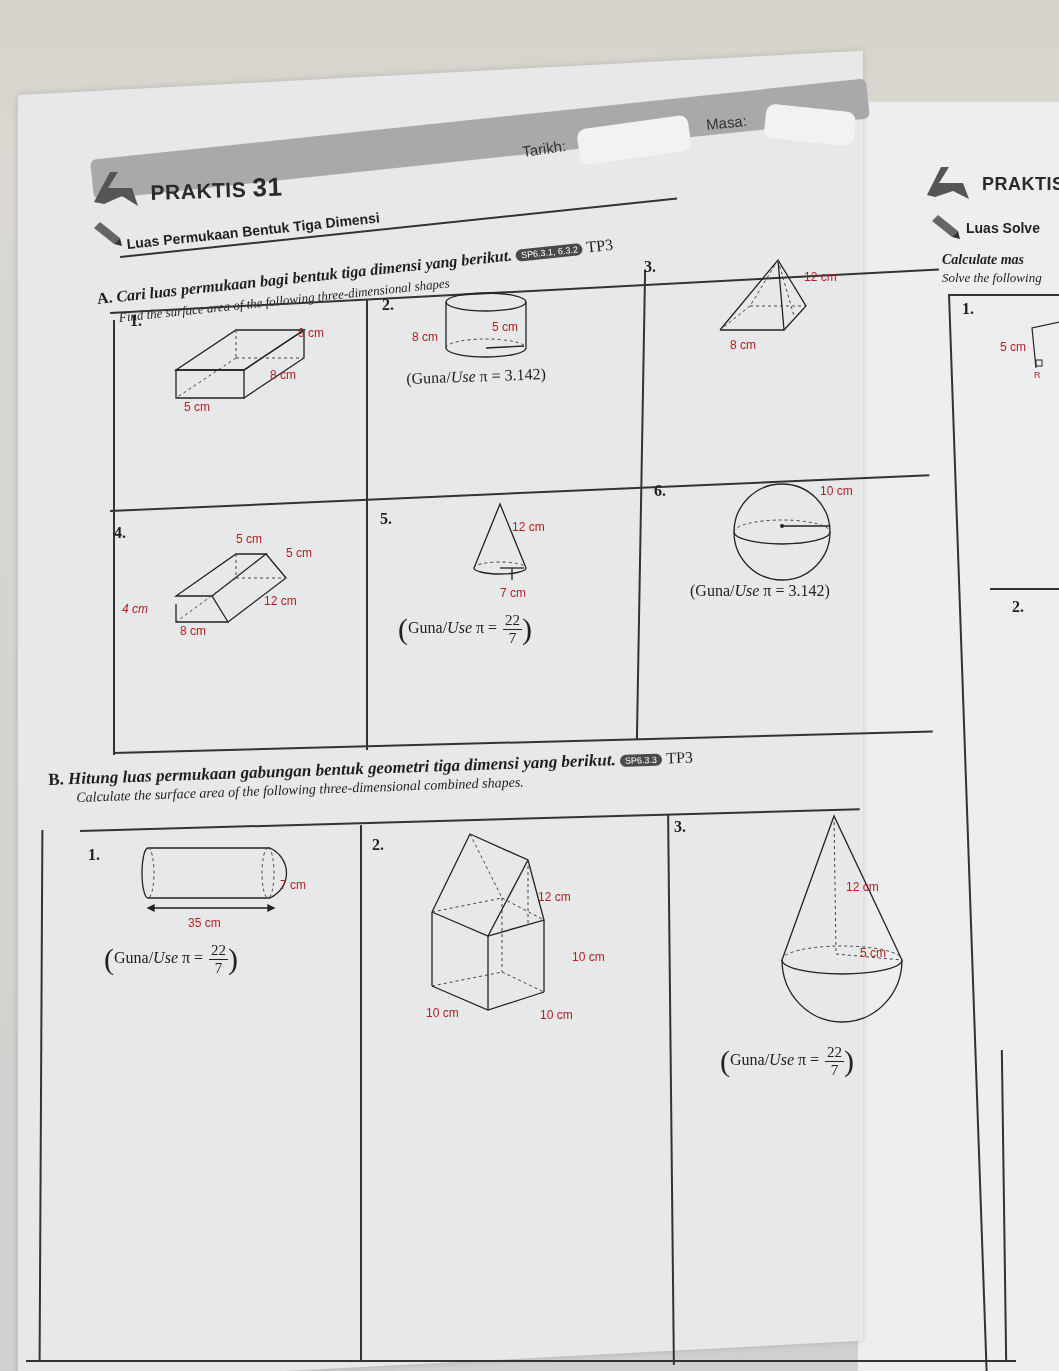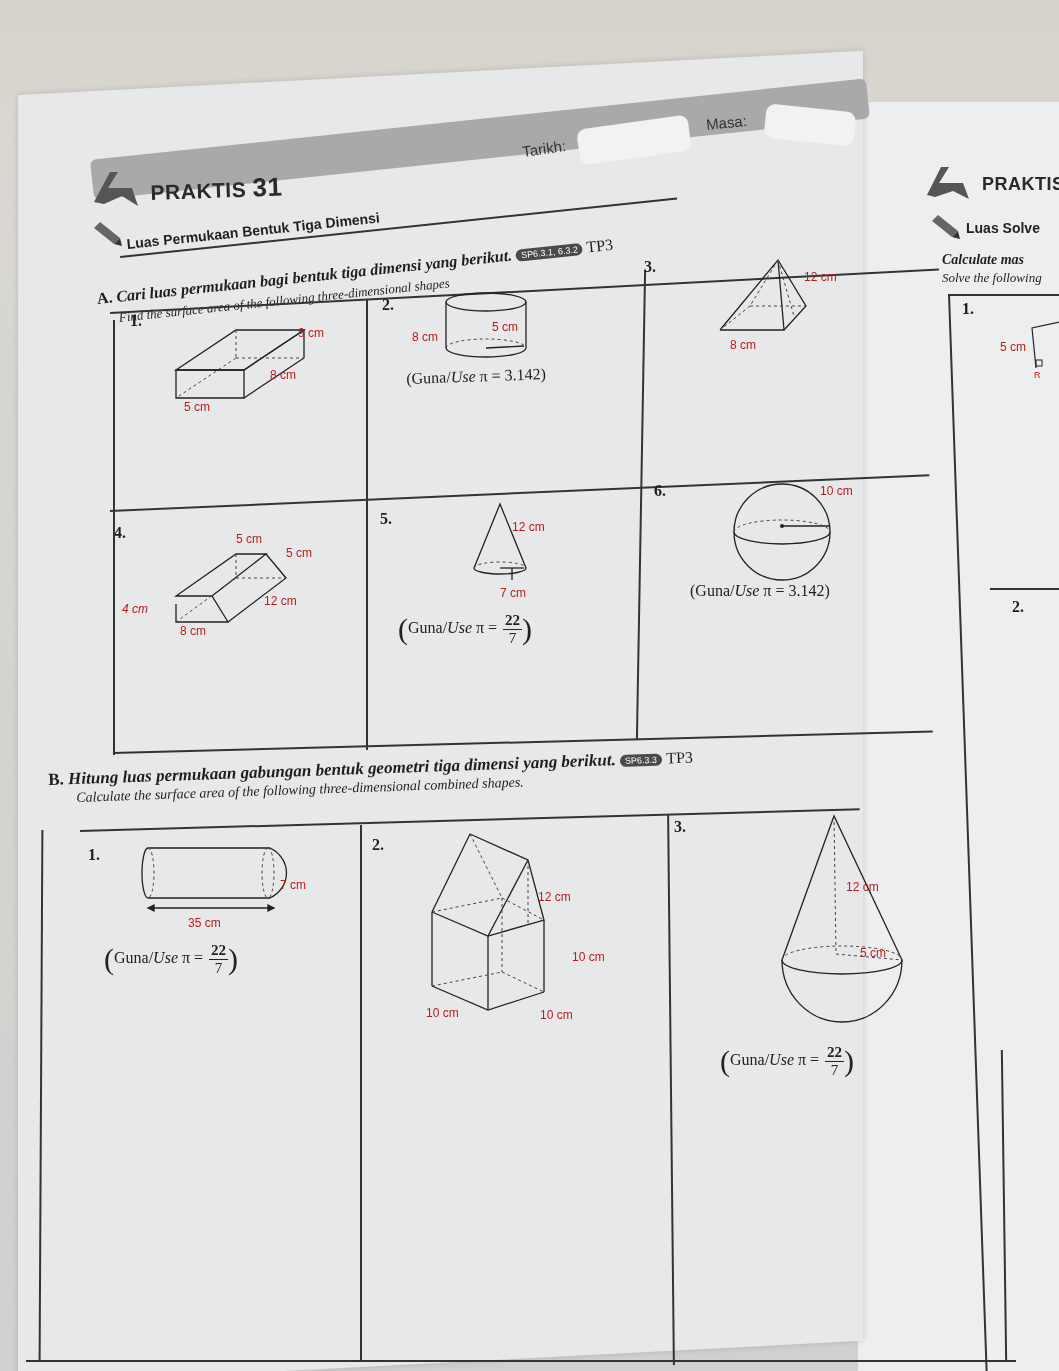--- a/index.html
+++ b/index.html
@@ -19,21 +19,21 @@
     .it{font-style:italic;}
     .bold{font-weight:bold;}
     .badge{display:inline-block;background:#4a4a4a;color:#fff;font-size:9px;padding:1px 5px;border-radius:8px;font-family:"Liberation Sans",sans-serif;vertical-align:middle;}
     .tp{font-family:"Liberation Serif",serif;font-size:16px;}
     .line{position:absolute;background:#333;}
     .qnum{font-family:"Liberation Serif",serif;font-weight:bold;font-size:16px;position:absolute;}
     .dim{font-size:12px;position:absolute;color:#b91c1c;}
     .note{font-family:"Liberation Serif",serif;font-size:16px;position:absolute;color:#222;}
     svg{position:absolute;overflow:visible;}
     .frac{display:inline-flex;flex-direction:column;align-items:center;vertical-align:middle;font-size:15px;line-height:1;margin-left:2px;}
-    .frac .top{border-bottom:1px solid #222;padding:0 2px 1px;font-weight:bold;}
+    .frac .top{border-bottom:1px solid #222;padding:0 2px 1px;font-weight:normal;}
     .frac .bot{padding-top:1px;}
     .paren{font-size:30px;font-weight:lighter;vertical-align:middle;}
     .rotA{transform:rotate(-6deg);transform-origin:0 0;}
     .rotC{transform:rotate(-2deg);transform-origin:0 0;}
   </style>
 </head>
 <body>
 
 <div class="desk"></div>
 <div class="page-right"></div>

